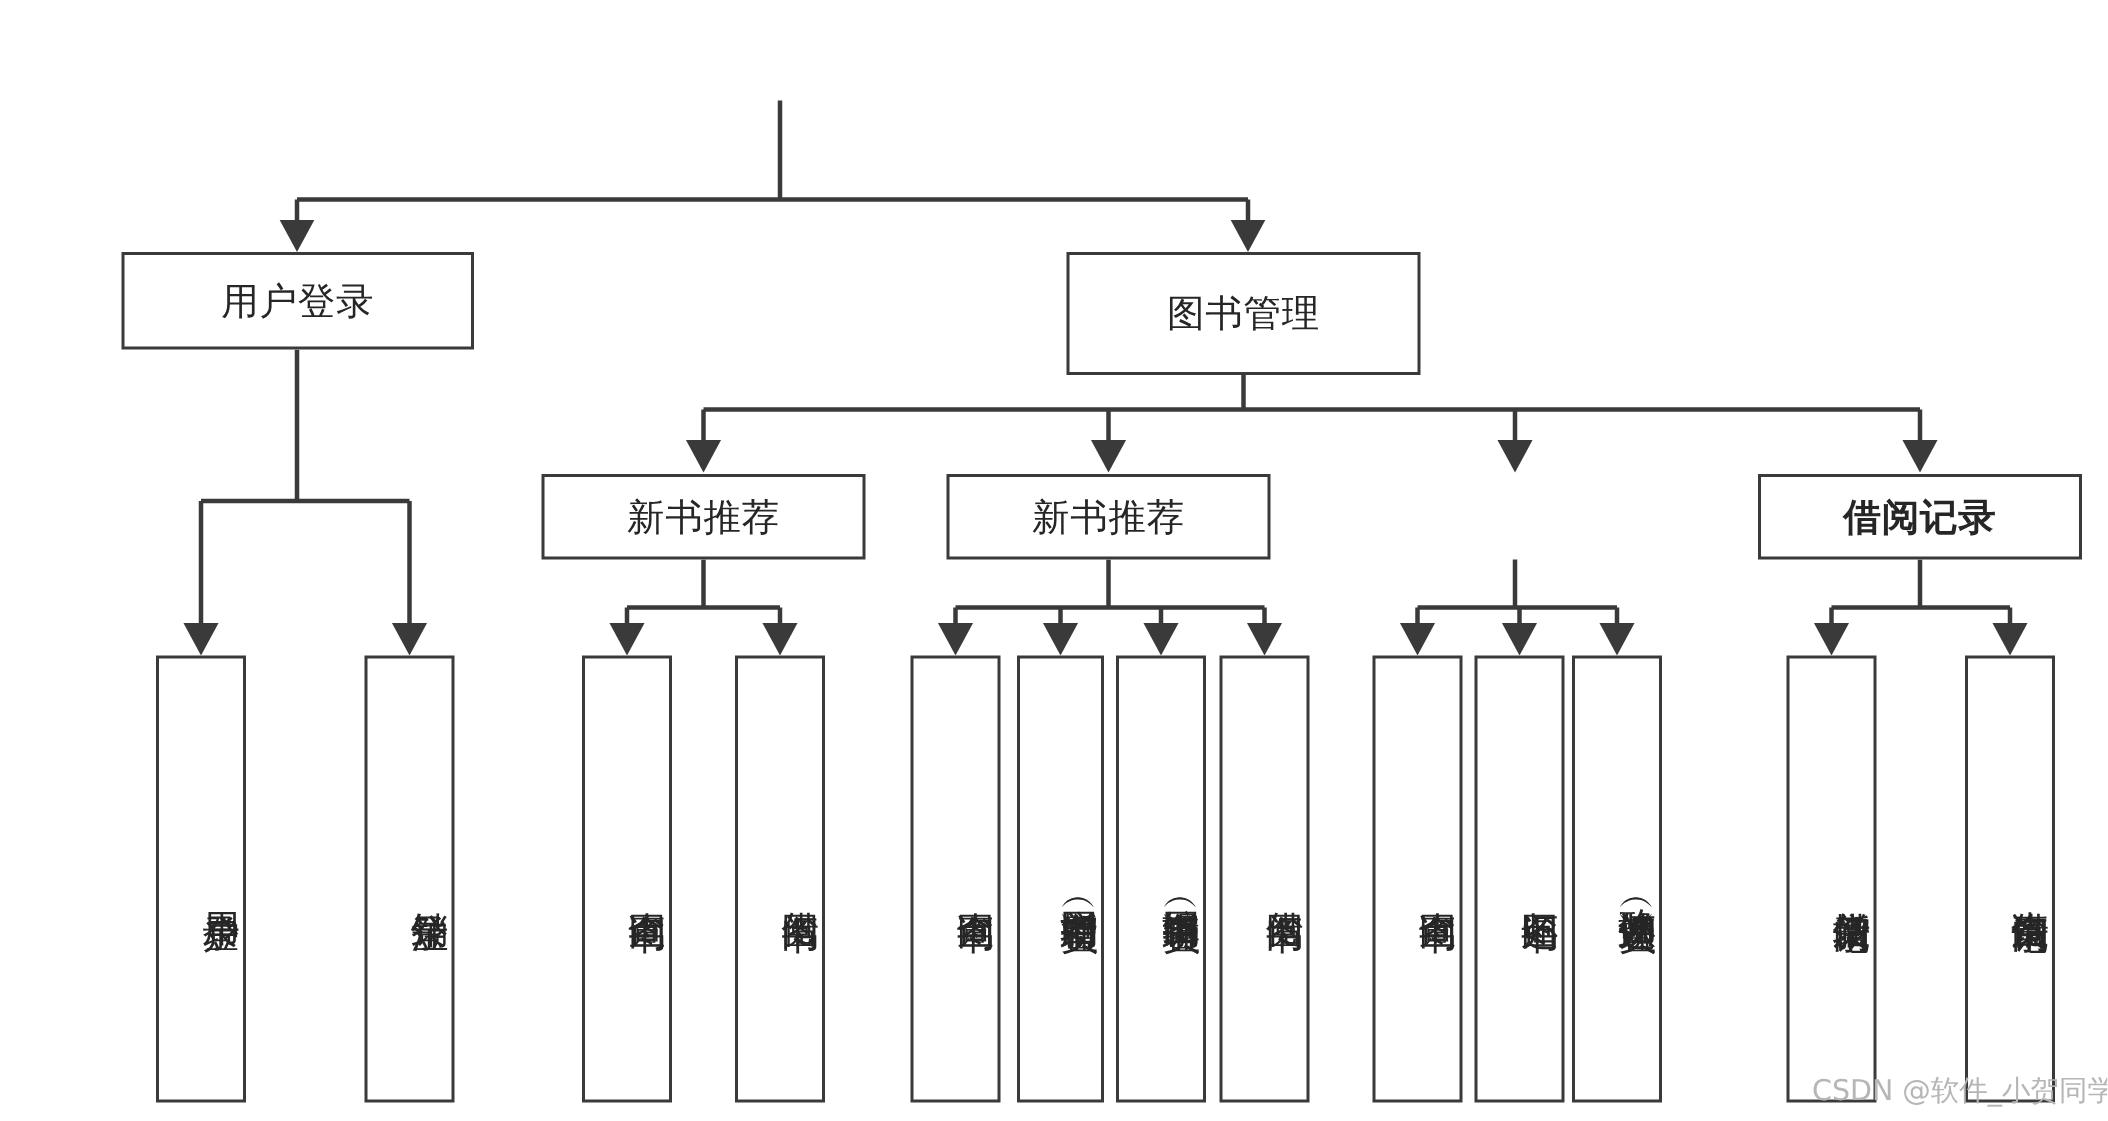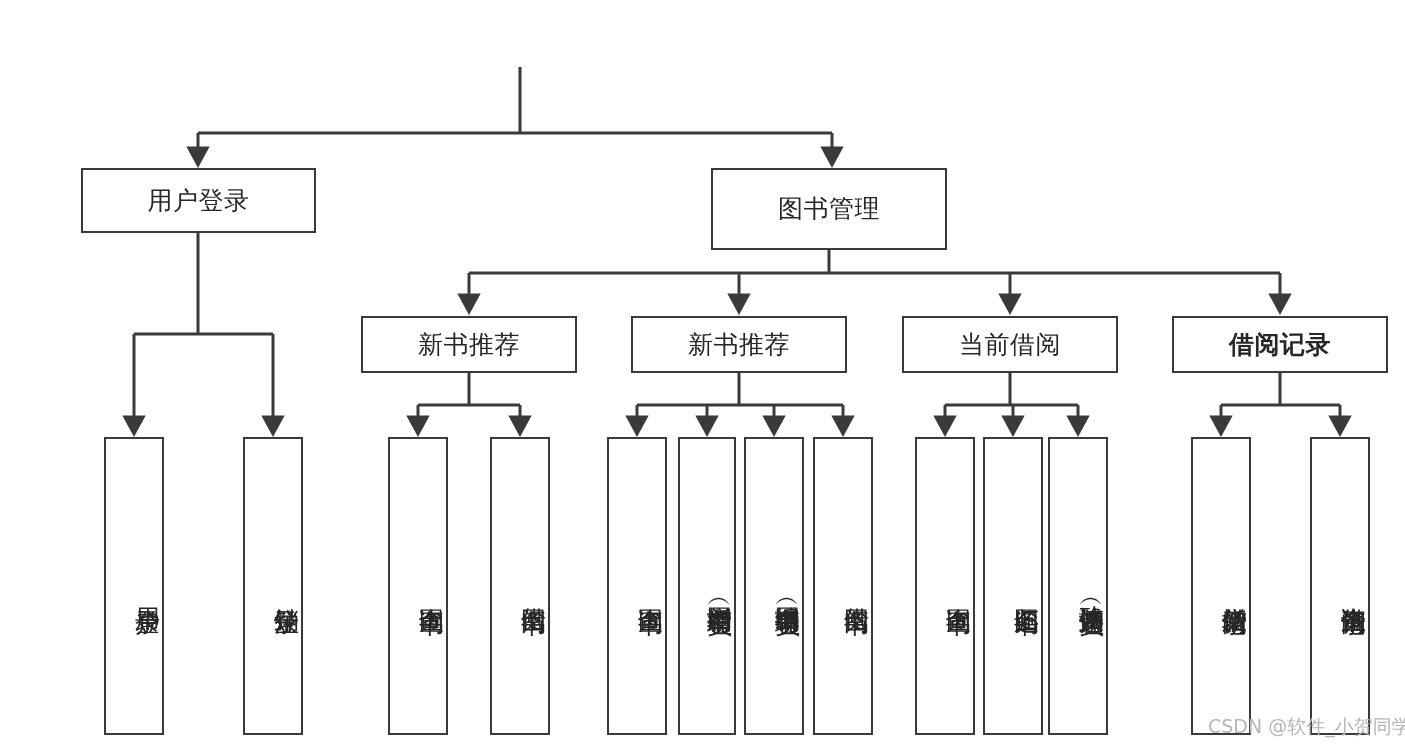--- a/index.html
+++ b/index.html
@@ -127,23 +127,20 @@
   <div class="node horiz" style="left:711px; top:168px; width:236px; height:82px;">
     <span class="label">图书管理</span>
   </div>
 
   <div class="node horiz" style="left:361px; top:316px; width:216px; height:57px;">
     <span class="label">新书推荐</span>
   </div>
   <div class="node horiz" style="left:631px; top:316px; width:216px; height:57px;">
     <span class="label">新书推荐</span>
   </div>
-  <div class="node horiz" style="left:902px; top:316px; width:216px; height:57px;">
-    <span class="label">当前借阅</span>
-  </div>
   <div class="node horiz" style="left:1172px; top:316px; width:216px; height:57px;font-weight:bold;">
     <span class="label">借阅记录</span>
   </div>
 
   <div class="node vert" style="left:104px; top:437px; width:60px; height:298px;">
     <span class="label">用户登录</span>
   </div>
   <div class="node vert" style="left:243px; top:437px; width:60px; height:298px;">
     <span class="label">注销登录</span>
   </div>

